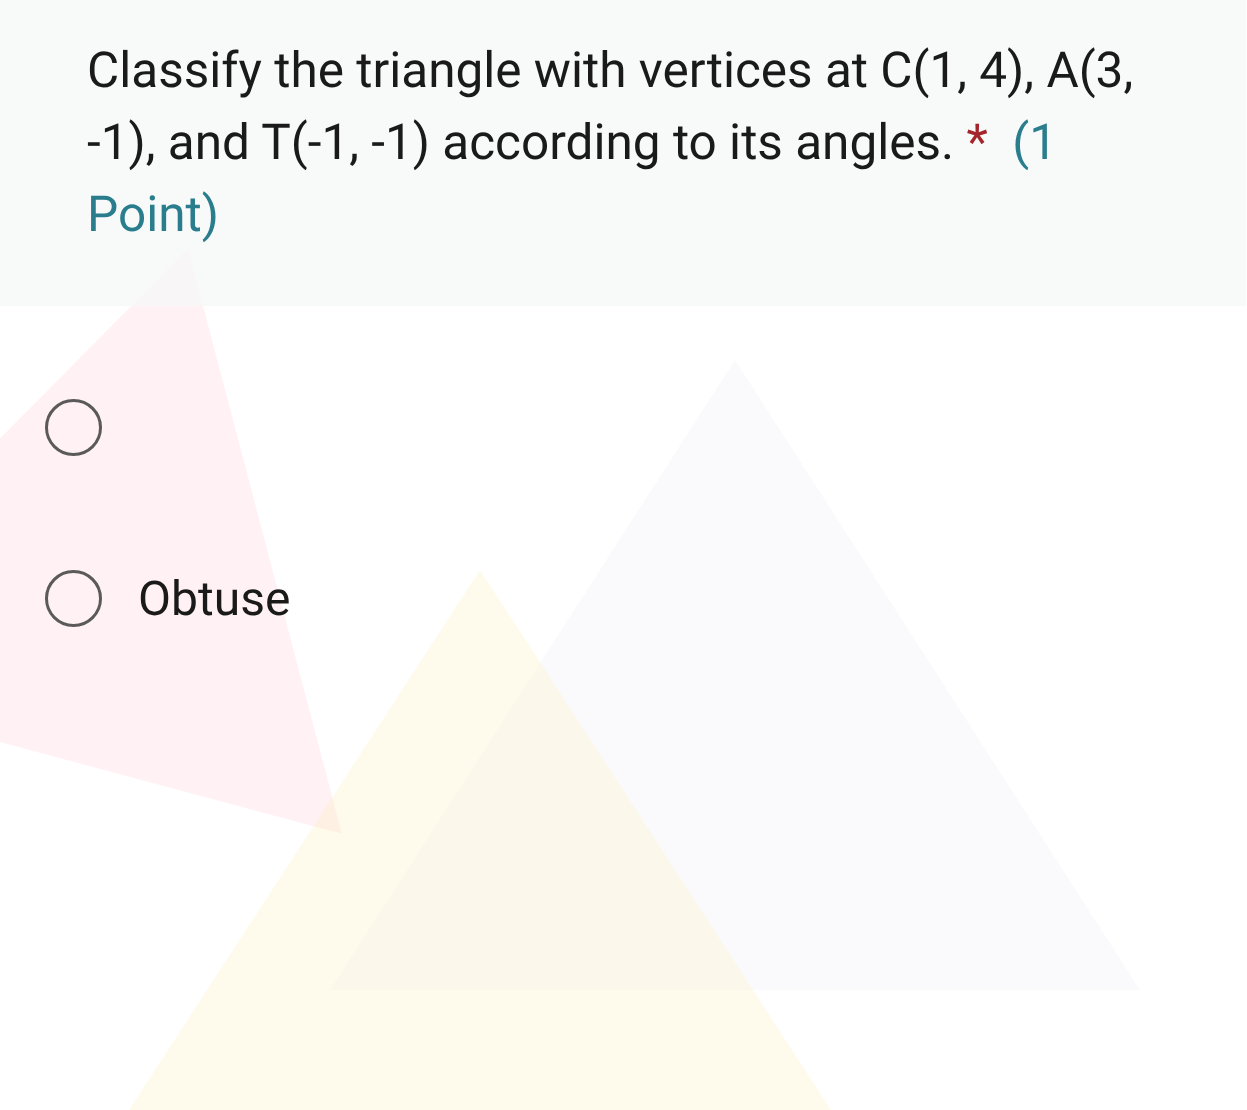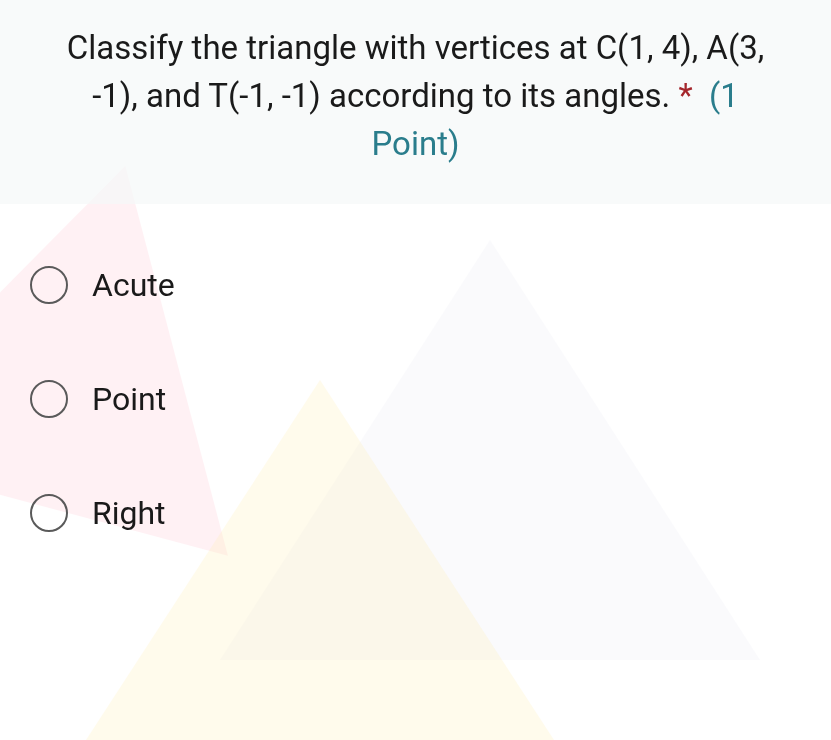--- a/index.html
+++ b/index.html
@@ -61,21 +61,20 @@
     }
     .question-header {
       background: rgba(245, 248, 248, 0.7);
       padding: 24px 58px 36px 58px;
     }
     .question-text {
       font-size: 33px;
       line-height: 1.45;
       color: #1a1a1a;
       font-weight: 400;
-      text-align: center;
     }
     .required-star {
       color: #a4262c;
     }
     .points {
       color: #2a7d8c;
     }
     .options-area {
       padding: 62px 30px 20px 30px;
     }
@@ -117,24 +116,19 @@
     <div class="question-text">
       <span>Classify the triangle with vertices at C(1, 4), A(3, -1), and T(-1, -1) according to its angles.</span>
       <span class="required-star">*</span>
       <span>&nbsp;</span><span class="points">(1 Point)</span>
     </div>
   </div>
 
   <div class="options-area">
     <div class="option-row">
       <div class="radio-circle"></div>
-      <div class="option-label">Acute</div>
     </div>
     <div class="option-row">
       <div class="radio-circle"></div>
-      <div class="option-label">Point</div>
-    </div>
-    <div class="option-row">
-      <div class="radio-circle"></div>
-      <div class="option-label">Right</div>
+      <div class="option-label">Obtuse</div>
     </div>
   </div>
 </div>
 
 </body></html>

